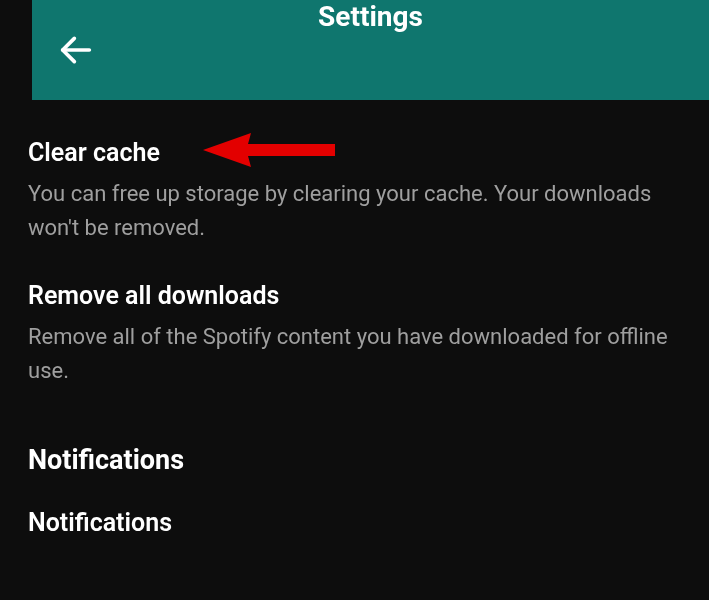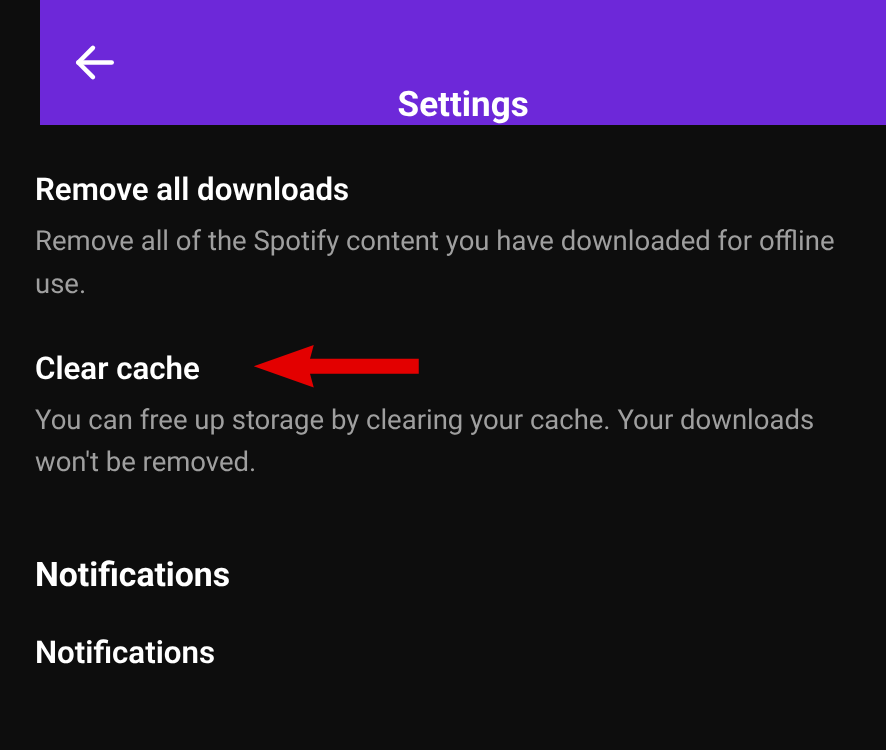--- a/index.html
+++ b/index.html
@@ -9,24 +9,24 @@
     }
     body {
       font-family: -apple-system, BlinkMacSystemFont, "Segoe UI", Roboto, Helvetica, Arial, sans-serif;
       background: #0d0d0d;
       color: #ffffff;
       width: 709px;
       height: 600px;
       overflow: hidden;
     }
     .header {
-      background: #6d28d9;
+      background: #0f766e;
       height: 100px;
       display: flex;
-      align-items: flex-end;
+      align-items: flex-start;
       position: relative;
       padding: 0 24px;
       margin-left: 32px;
     }
     .back-button {
       position: absolute;
       left: 24px;
       top: 50%;
       transform: translateY(-50%);
       cursor: pointer;
@@ -84,39 +84,39 @@
     <svg width="40" height="40" viewBox="0 0 24 24" fill="none" stroke="#ffffff" stroke-width="2.2" stroke-linecap="round" stroke-linejoin="round">
       <line x1="20" y1="12" x2="4" y2="12"></line>
       <polyline points="11 5 4 12 11 19"></polyline>
     </svg>
   </div>
   <div class="header-title">Settings</div>
 </div>
 
 <div class="content">
 
-  <div class="setting-item">
-    <div class="setting-title">Remove all downloads</div>
-    <div class="setting-description">Remove all of the Spotify content you have downloaded for offline use.</div>
-  </div>
-
   <div class="setting-item clear-cache-wrapper">
     <div class="setting-title">Clear cache</div>
     <div class="setting-description">You can free up storage by clearing your cache. Your downloads won't be removed.</div>
     <svg class="arrow-annotation" width="140" height="50" viewBox="0 0 140 50">
       <defs>
         <filter id="blur" x="-20%" y="-20%" width="140%" height="140%">
           <feGaussianBlur stdDeviation="0.3"></feGaussianBlur>
         </filter>
       </defs>
       <g filter="url(#blur)">
         <polygon points="0,20 48,3 45,14 132,14 132,26 45,26 48,37" fill="#e30000"></polygon>
       </g>
     </svg>
   </div>
 
+  <div class="setting-item">
+    <div class="setting-title">Remove all downloads</div>
+    <div class="setting-description">Remove all of the Spotify content you have downloaded for offline use.</div>
+  </div>
+
   <div class="section-header">Notifications</div>
 
   <div class="setting-item">
     <div class="setting-title">Notifications</div>
   </div>
 
 </div>
 
 </body></html>

